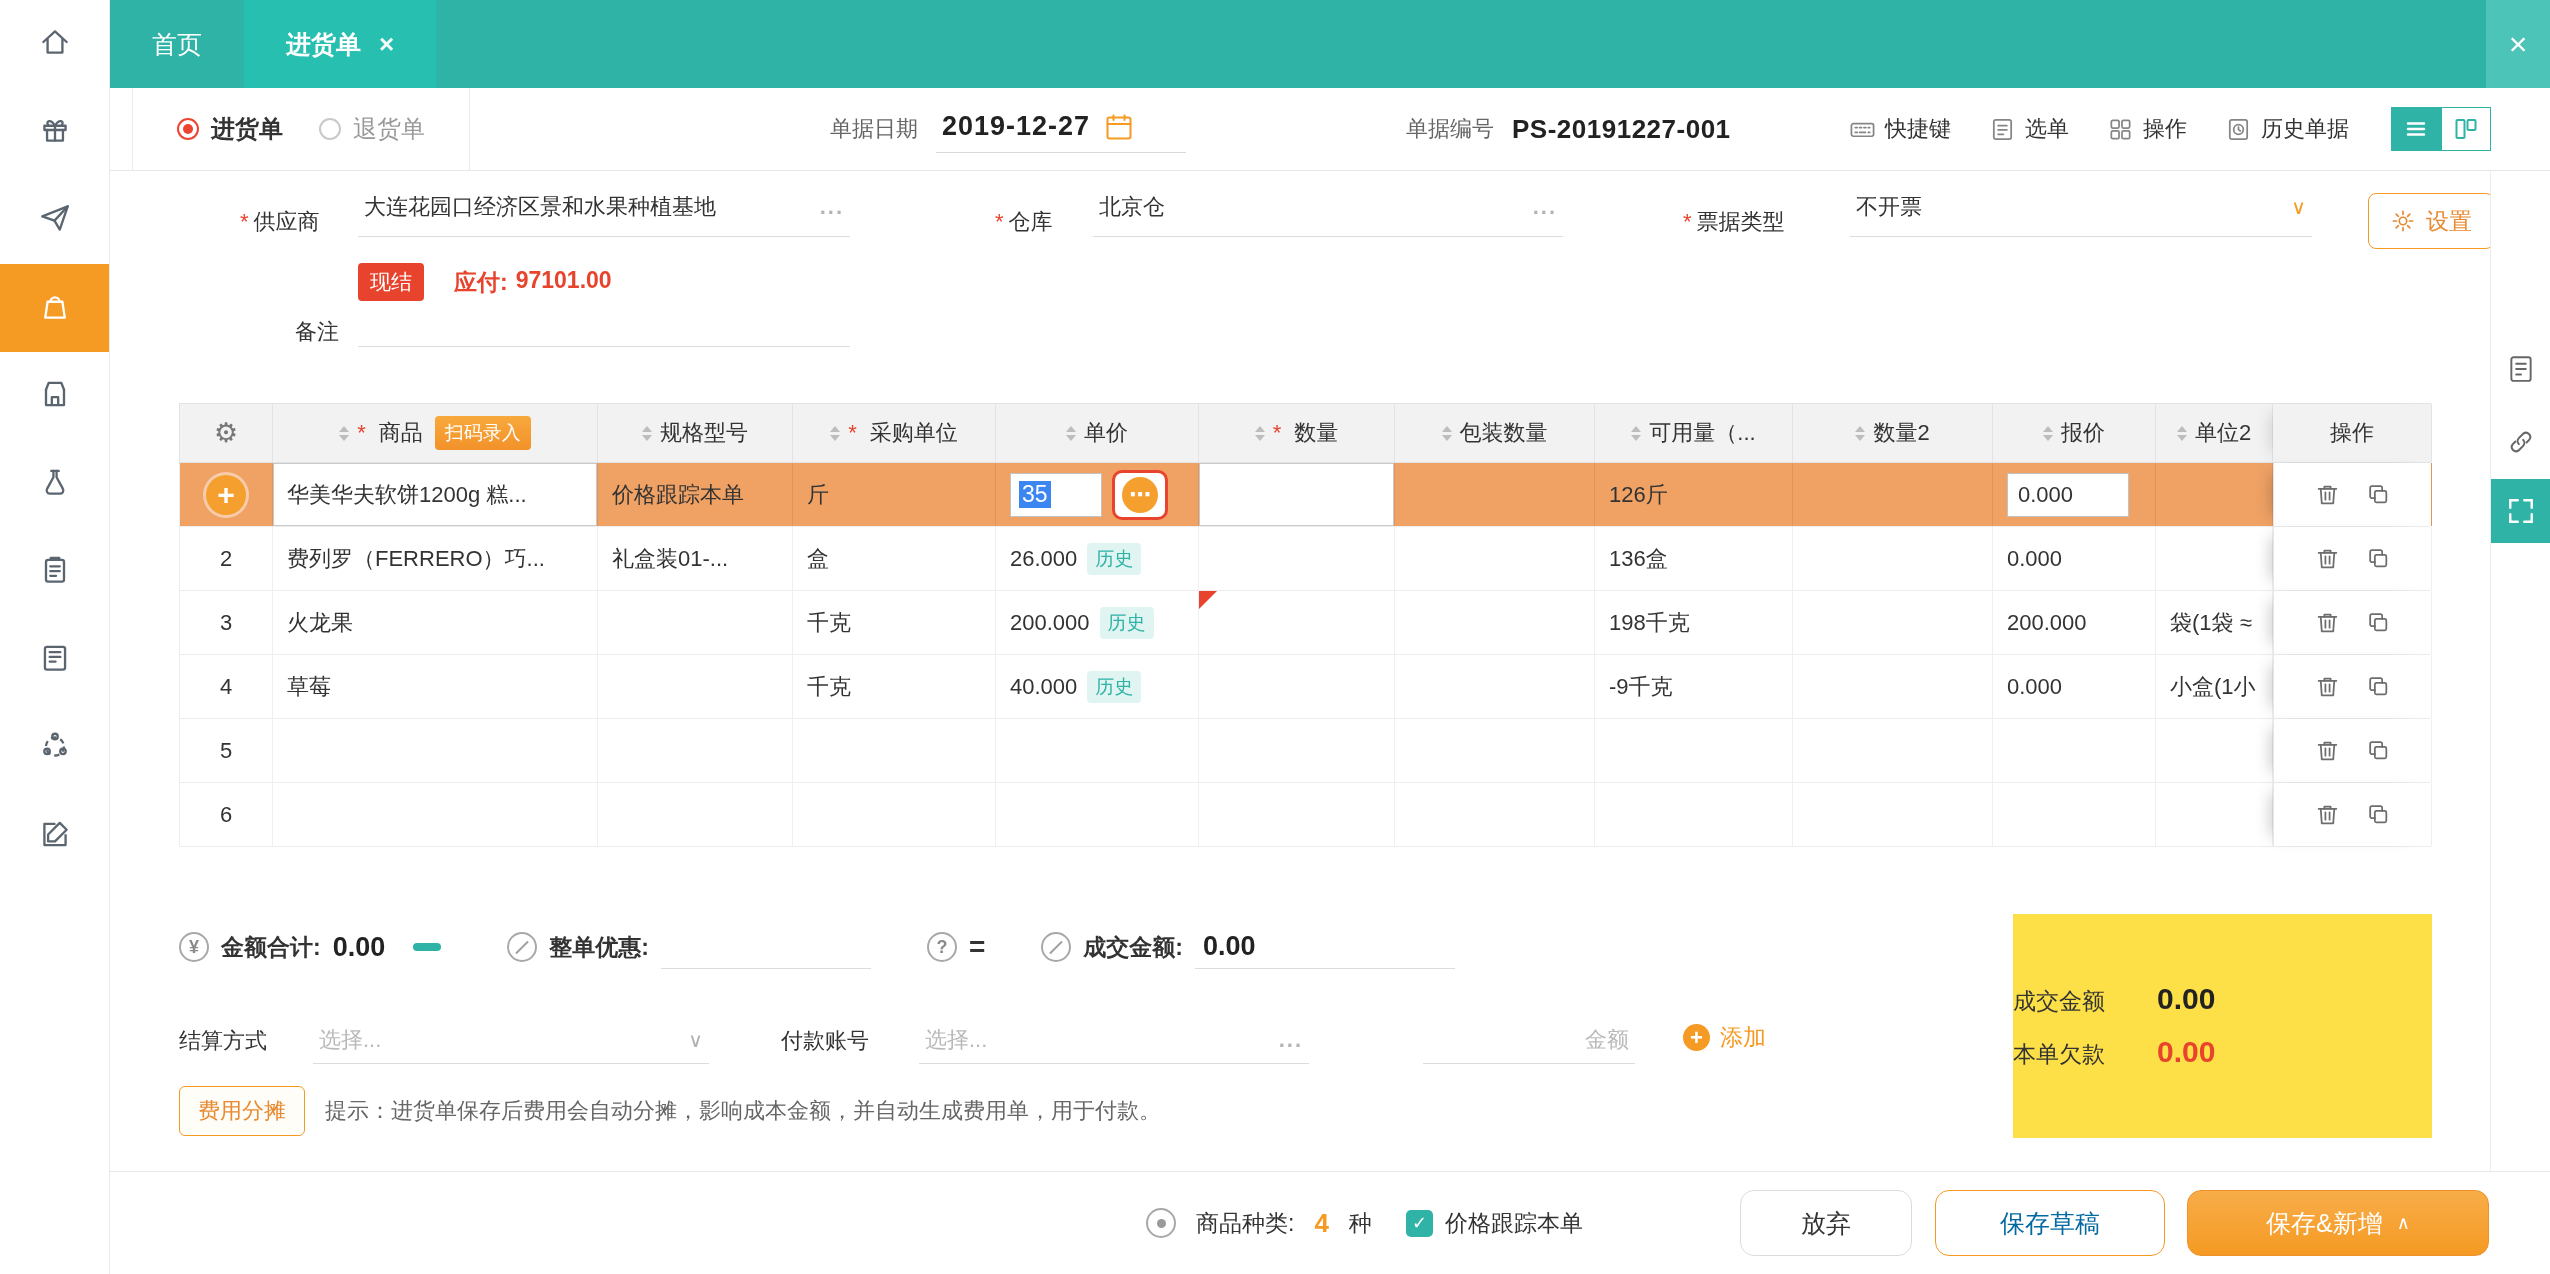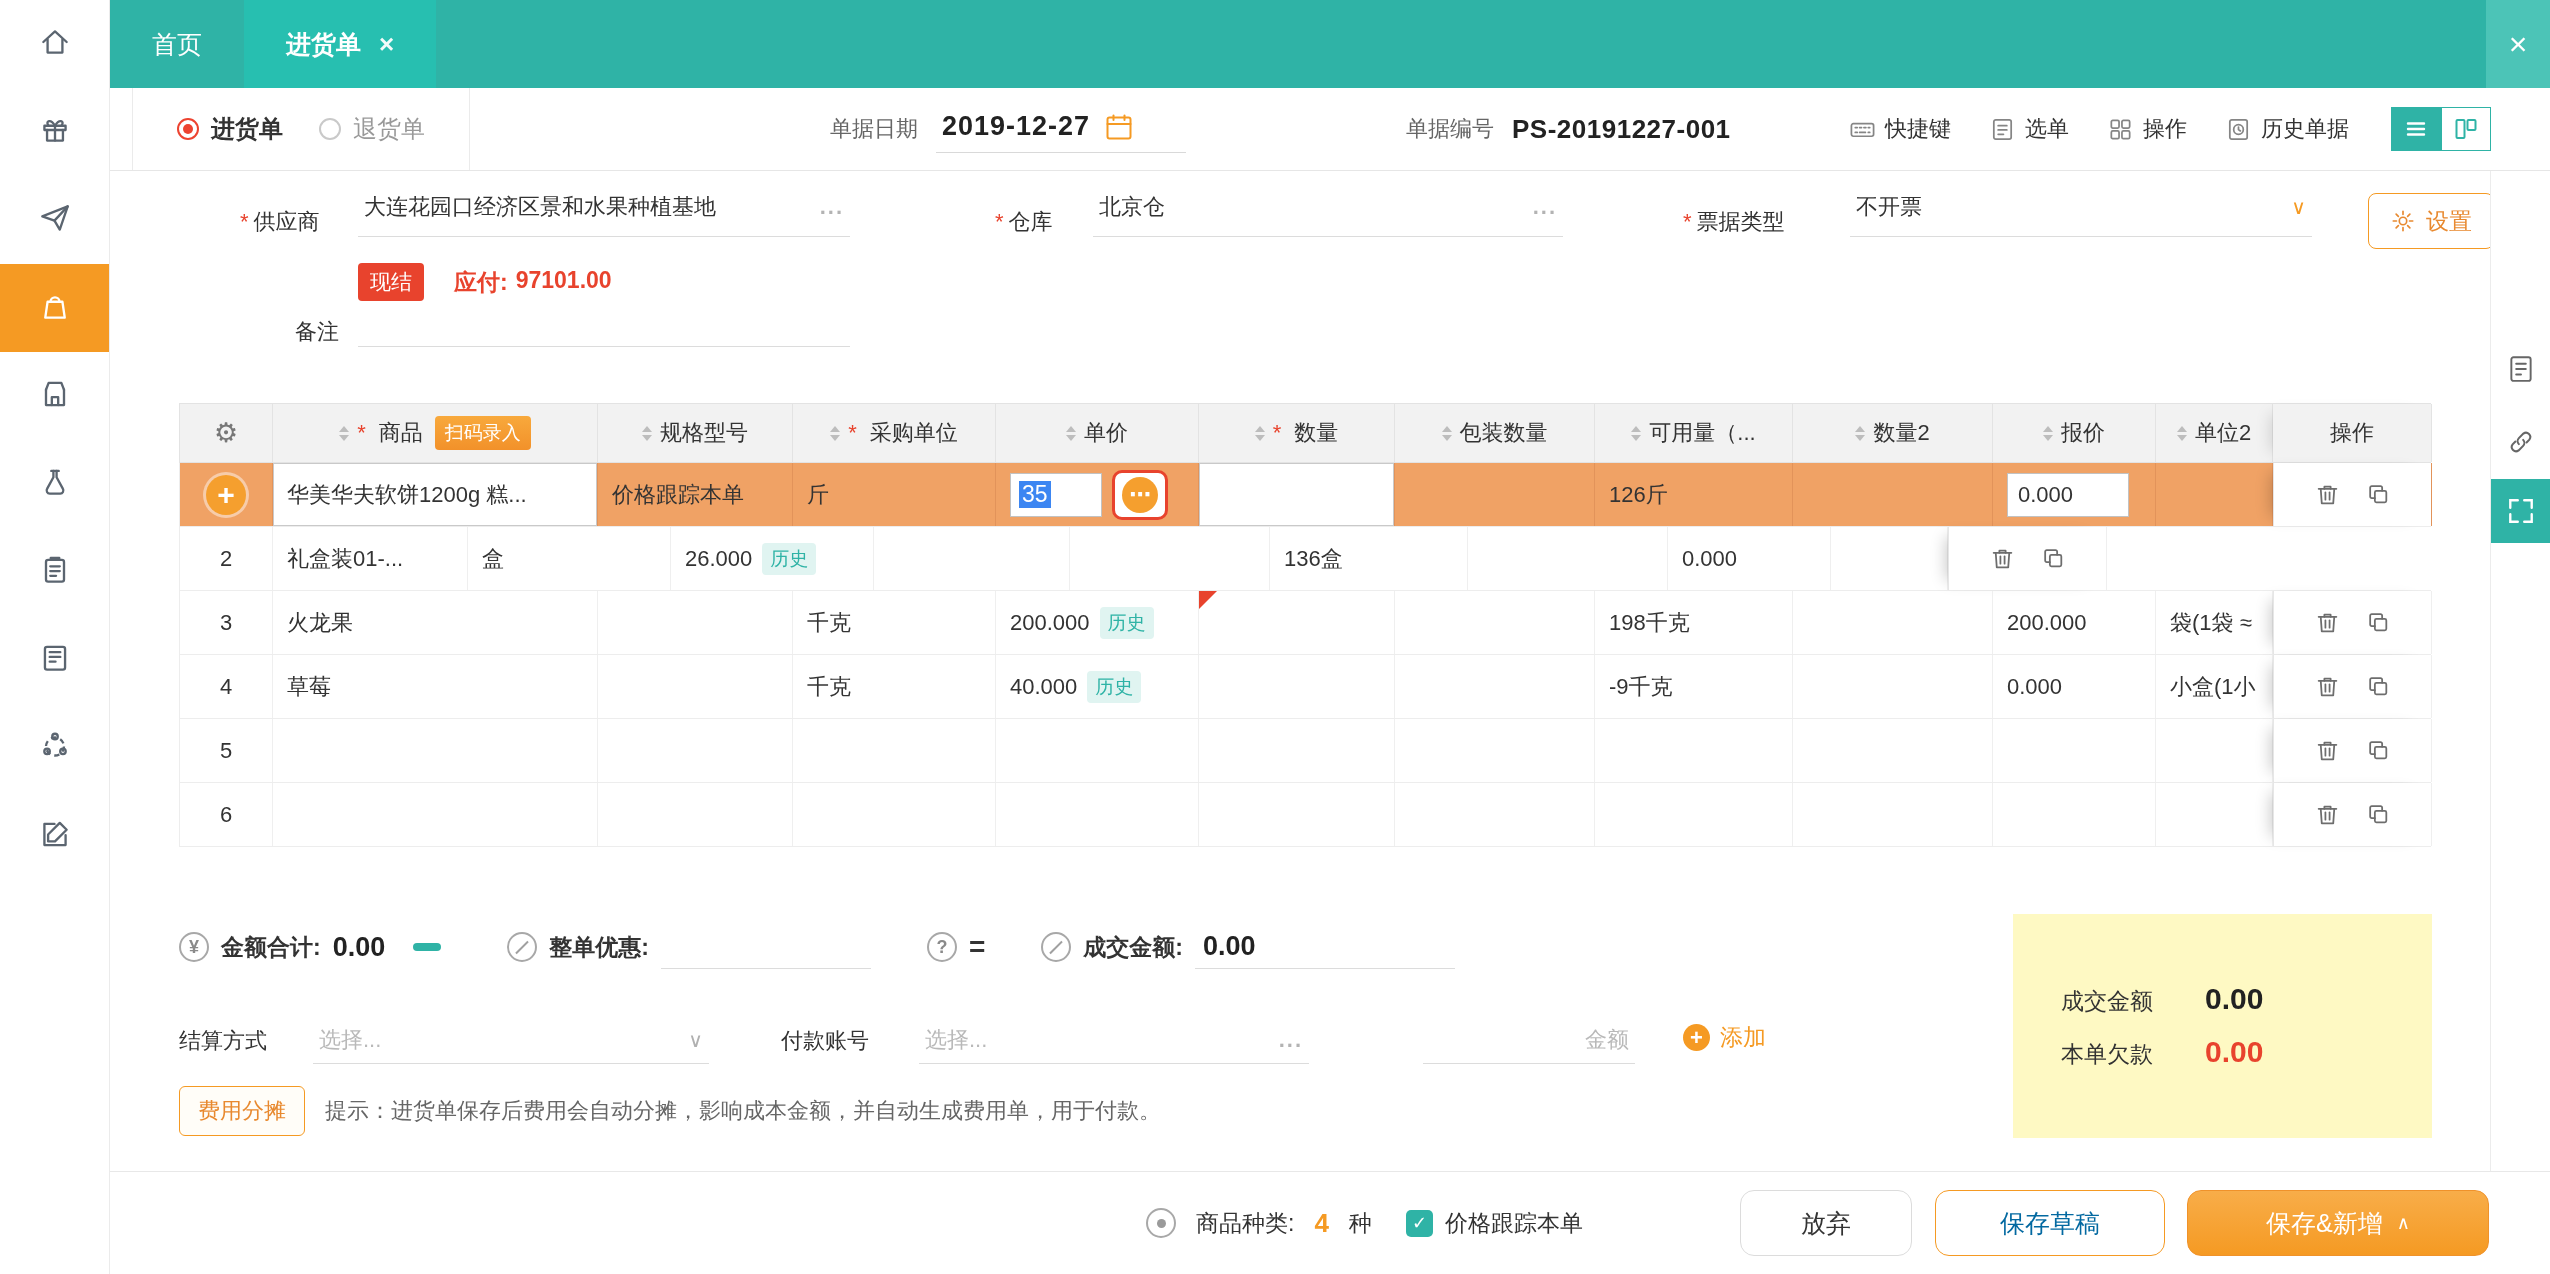--- a/index.html
+++ b/index.html
@@ -98,21 +98,21 @@
 .circle-icon .dotsq{width:9px;height:9px;border-radius:50%;background:#9a9a9a}
 .t-label{font-size:23px;color:#333;font-weight:600;white-space:nowrap}
 .big-val{font-size:27px;font-weight:700;color:#222}
 .teal-dash{width:28px;height:8px;background:#2fb3a6;border-radius:4px;margin-left:16px;cursor:pointer}
 .t-underline{border-bottom:1px solid #dcdcdc;height:44px;display:flex;align-items:center;padding:0 8px;cursor:text}
 .w210{width:210px}.w260{width:260px}
 .equals{font-size:28px;font-weight:700;color:#333}
 .g2{margin-left:54px}.g3{margin-left:44px}
 
 
-.summary{position:absolute;left:2013px;top:914px;width:419px;height:224px;background:#fef9c3;display:flex;flex-direction:column;justify-content:center;gap:18px;padding-left:48px}
+.summary{position:absolute;left:2013px;top:914px;width:419px;height:224px;background:#fde047;display:flex;flex-direction:column;justify-content:center;gap:18px;}
 .sum-row{display:flex;align-items:baseline;gap:52px}
 .sum-label{font-size:23px;color:#333;white-space:nowrap}
 .sum-val{font-size:30px;font-weight:700;color:#222}
 .sum-val.red{color:#e8432d}
 
 
 .settle{position:absolute;left:179px;top:1016px;height:52px;width:1900px}
 .settle .f-label{top:10px}
 .sfield{position:absolute;top:0;border-bottom:1px solid #dcdcdc;height:48px;display:flex;align-items:center;padding:0 6px;font-size:22px;cursor:pointer}
 .placeholder{color:#b9b9b9}
@@ -479,20 +479,21 @@
             <span class="op-ic">
               <svg width="25" height="25" viewBox="0 0 24 24" fill="none" stroke="#6d6d6d" stroke-width="1.7" stroke-linecap="round" stroke-linejoin="round">
                 <rect x="8.5" y="8.5" width="11" height="11" rx="1.5"></rect>
                 <path d="M15.5 8.5 V5.5 A1.5 1.5 0 0 0 14 4 H5.5 A1.5 1.5 0 0 0 4 5.5 V14 A1.5 1.5 0 0 0 5.5 15.5 H8.5"></path>
               </svg>
             </span>
           </div>
         </div>
         <div class="trow">
           <div class="td c0 center">2</div>
+          <div class="td c1">费列罗（FERRERO）巧...</div>
           <div class="td c2">礼盒装01-...</div>
           <div class="td c3">盒</div>
           <div class="td c4">
             <span>26.000</span>
             <span class="hist">历史</span>
           </div>
           <div class="td c5"></div>
           <div class="td c6"></div>
           <div class="td c7">136盒</div>
           <div class="td c8"></div>

